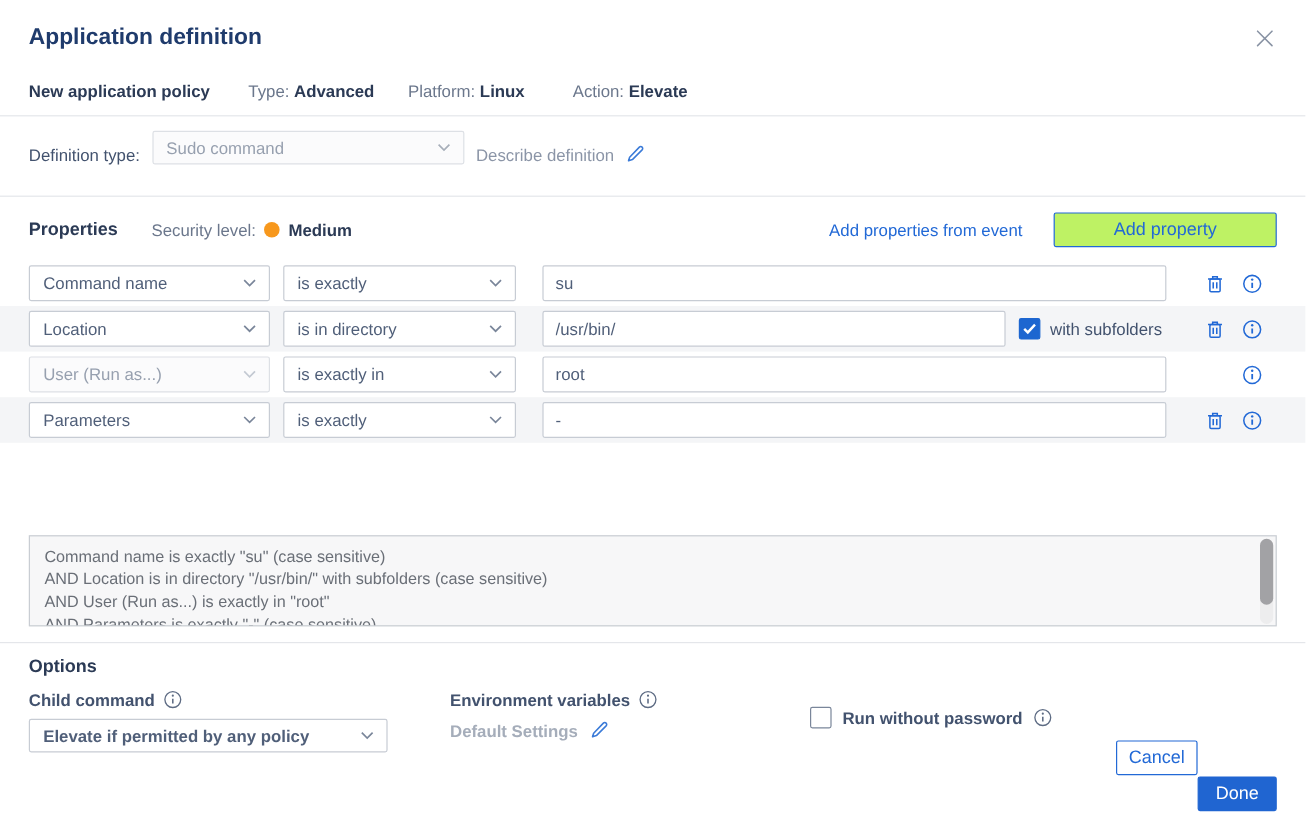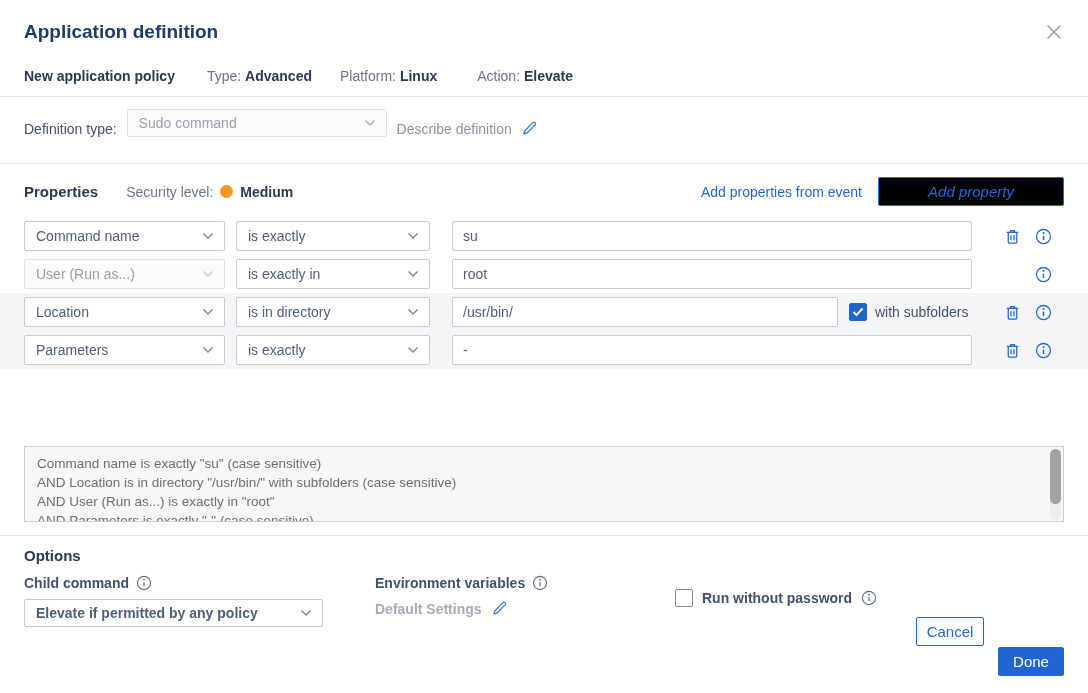--- a/index.html
+++ b/index.html
@@ -39,22 +39,22 @@
 
   
   .props-head { display:flex; align-items:center; margin-top:13px; }
   .props-title { font-weight:bold; color:#2b3a55; font-size:15px; }
   .sec-label { color:#6b778c; margin-left:28px; }
   .sec-dot { width:13px; height:13px; border-radius:50%; display:inline-block; margin:0 7px 0 7px; vertical-align:-2px; }
   .sec-value { font-weight:bold; color:#2b3a55; }
   .props-actions { margin-left:auto; display:flex; align-items:center; }
   .link { color:#2269d6; cursor:pointer; }
   .add-prop-btn {
-    margin-left:16px; width:186px; height:29px; border:1px solid #2269d6; border-radius:2px;
-    background:#000000; color:#2269d6; font-size:15px; display:flex; align-items:center; justify-content:center; cursor:pointer;font-style:italic;
+    margin-left:26px; width:186px; height:29px; border:1px solid #2269d6; border-radius:2px;
+    background:#bef264; color:#2269d6; font-size:15px; display:flex; align-items:center; justify-content:center; cursor:pointer;
   }
 
   
   .rows { margin-top:11px; }
   .prop-row { height:38px; display:flex; align-items:center; padding:0 36px 0 24px; }
   .prop-row.stripe { background:#f4f5f7; }
   .sel-prop { width:201px; height:30px; flex:0 0 auto; }
   .sel-op   { width:194px; height:30px; flex:0 0 auto; margin-left:11px; }
   .val-input {
     height:30px; margin-left:22px; border:1px solid #c7ccd4; border-radius:2px; background:#fff;
@@ -89,21 +89,21 @@
   .opt-col1 { width:351px; }
   .opt-col2 { width:300px; }
   .opt-col3 { padding-top:14px; }
   .opt-label { color:#42526e; display:flex; align-items:center; gap:7px; }
   .child-select { width:299px; margin-top:8px; }
   .default-settings { display:flex; align-items:center; margin-top:9px; color:#a5adba; }
   .default-settings .pencil { margin-left:9px; cursor:pointer; }
   .rwp { display:flex; align-items:center; gap:9px;justify-content:center; }
 
   
-  .footer { position:absolute; right:24px; bottom:17px; display:flex; gap:14px; }
+  .footer { position:absolute; right:24px; bottom:17px; display:flex; }
   .btn { height:29px; border-radius:2px; font-size:15px; display:flex; align-items:center; justify-content:center; cursor:pointer; font-family:"Liberation Sans", sans-serif; }
   .btn-cancel { width:68px; background:#fff; border:1px solid #2269d6; color:#2269d6; }
   .btn-done { width:66px; background:#2065d1; border:1px solid #2065d1; color:#fff;margin-top:30px; }
 
   svg { display:block; }
 </style>
 </head>
 <body>
 
 <div class="dlg-header">
@@ -184,20 +184,64 @@
       <span class="icon-16">
         <svg viewBox="0 0 16 16" width="17" height="17">
             <circle cx="8" cy="8" r="6.6" fill="none" stroke="#2269d6" stroke-width="1.2"></circle>
             <line x1="8" y1="7.2" x2="8" y2="11.3" stroke="#2269d6" stroke-width="1.4"></line>
             <circle cx="8" cy="4.7" r="0.95" fill="#2269d6"></circle>
           </svg>
       </span>
     </div>
   </div>
 
+  <div class="prop-row stripe">
+    <div class="select sel-prop">
+      <span>Location</span>
+      <span class="chev">
+          <svg viewBox="0 0 12 8" width="12" height="8">
+            <path d="M1.5 1.5L6 6l4.5-4.5" fill="none" stroke="#7a869a" stroke-width="1.4"></path>
+          </svg>
+        </span>
+    </div>
+    <div class="select sel-op">
+      <span>is in directory</span>
+      <span class="chev">
+          <svg viewBox="0 0 12 8" width="12" height="8">
+            <path d="M1.5 1.5L6 6l4.5-4.5" fill="none" stroke="#7a869a" stroke-width="1.4"></path>
+          </svg>
+        </span>
+    </div>
+    <input class="val-input val-short" value="/usr/bin/" style="">
+    <div class="cb-wrap">
+      <span class="checkbox checked">
+        <svg viewBox="0 0 12 10" width="12" height="10">
+            <path d="M1.5 5l3 3 6-6.5" fill="none" stroke="#fff" stroke-width="2"></path>
+          </svg>
+      </span>
+      <span class="cb-label">with subfolders</span>
+    </div>
+    <div class="row-icons">
+      <span class="icon-16">
+        <svg viewBox="0 0 16 16" width="17" height="17" fill="none" stroke="#2269d6" stroke-width="1.2">
+            <path d="M2.5 4.2h11M6.2 4V2.4h3.6V4"></path>
+            <rect x="4" y="4.2" width="8" height="10" rx="1"></rect>
+            <path d="M6.6 6.8v4.8M9.4 6.8v4.8"></path>
+          </svg>
+      </span>
+      <span class="icon-16">
+        <svg viewBox="0 0 16 16" width="17" height="17">
+            <circle cx="8" cy="8" r="6.6" fill="none" stroke="#2269d6" stroke-width="1.2"></circle>
+            <line x1="8" y1="7.2" x2="8" y2="11.3" stroke="#2269d6" stroke-width="1.4"></line>
+            <circle cx="8" cy="4.7" r="0.95" fill="#2269d6"></circle>
+          </svg>
+      </span>
+    </div>
+  </div>
+
   <div class="prop-row">
     <div class="select sel-prop disabled">
       <span>User (Run as...)</span>
       <span class="chev">
           <svg viewBox="0 0 12 8" width="12" height="8">
             <path d="M1.5 1.5L6 6l4.5-4.5" fill="none" stroke="#c3c9d2" stroke-width="1.4"></path>
           </svg>
         </span>
     </div>
     <div class="select sel-op">
@@ -206,64 +250,20 @@
           <svg viewBox="0 0 12 8" width="12" height="8">
             <path d="M1.5 1.5L6 6l4.5-4.5" fill="none" stroke="#7a869a" stroke-width="1.4"></path>
           </svg>
         </span>
     </div>
     <input class="val-input val-wide" value="root" style="">
     <div class="row-icons">
       <span class="icon-16 icon-hidden">
         <svg viewBox="0 0 16 16" width="17" height="17" fill="none" stroke="#2269d6" stroke-width="1.2">
             <rect x="4" y="4.2" width="8" height="10" rx="1"></rect>
-          </svg>
-      </span>
-      <span class="icon-16">
-        <svg viewBox="0 0 16 16" width="17" height="17">
-            <circle cx="8" cy="8" r="6.6" fill="none" stroke="#2269d6" stroke-width="1.2"></circle>
-            <line x1="8" y1="7.2" x2="8" y2="11.3" stroke="#2269d6" stroke-width="1.4"></line>
-            <circle cx="8" cy="4.7" r="0.95" fill="#2269d6"></circle>
-          </svg>
-      </span>
-    </div>
-  </div>
-
-  <div class="prop-row stripe">
-    <div class="select sel-prop">
-      <span>Location</span>
-      <span class="chev">
-          <svg viewBox="0 0 12 8" width="12" height="8">
-            <path d="M1.5 1.5L6 6l4.5-4.5" fill="none" stroke="#7a869a" stroke-width="1.4"></path>
-          </svg>
-        </span>
-    </div>
-    <div class="select sel-op">
-      <span>is in directory</span>
-      <span class="chev">
-          <svg viewBox="0 0 12 8" width="12" height="8">
-            <path d="M1.5 1.5L6 6l4.5-4.5" fill="none" stroke="#7a869a" stroke-width="1.4"></path>
-          </svg>
-        </span>
-    </div>
-    <input class="val-input val-short" value="/usr/bin/" style="">
-    <div class="cb-wrap">
-      <span class="checkbox checked">
-        <svg viewBox="0 0 12 10" width="12" height="10">
-            <path d="M1.5 5l3 3 6-6.5" fill="none" stroke="#fff" stroke-width="2"></path>
-          </svg>
-      </span>
-      <span class="cb-label">with subfolders</span>
-    </div>
-    <div class="row-icons">
-      <span class="icon-16">
-        <svg viewBox="0 0 16 16" width="17" height="17" fill="none" stroke="#2269d6" stroke-width="1.2">
-            <path d="M2.5 4.2h11M6.2 4V2.4h3.6V4"></path>
-            <rect x="4" y="4.2" width="8" height="10" rx="1"></rect>
-            <path d="M6.6 6.8v4.8M9.4 6.8v4.8"></path>
           </svg>
       </span>
       <span class="icon-16">
         <svg viewBox="0 0 16 16" width="17" height="17">
             <circle cx="8" cy="8" r="6.6" fill="none" stroke="#2269d6" stroke-width="1.2"></circle>
             <line x1="8" y1="7.2" x2="8" y2="11.3" stroke="#2269d6" stroke-width="1.4"></line>
             <circle cx="8" cy="4.7" r="0.95" fill="#2269d6"></circle>
           </svg>
       </span>
     </div>

